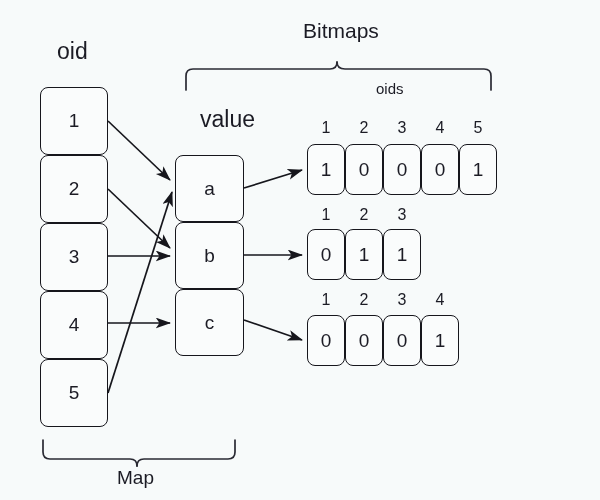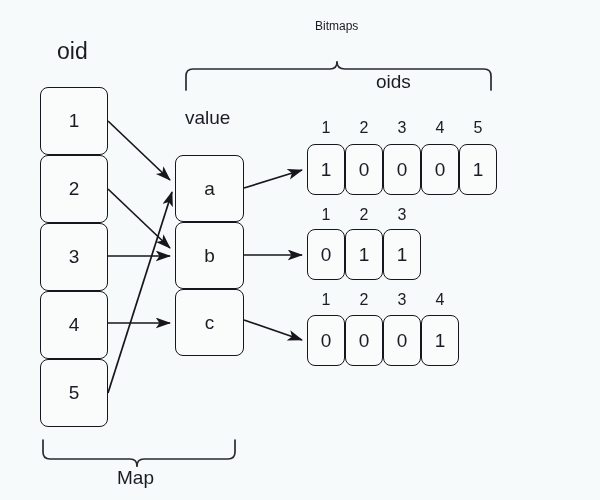--- a/index.html
+++ b/index.html
@@ -28,23 +28,23 @@
   }
 
   
   .lbl {
     position: absolute;
     color: #1b1b24;
     white-space: nowrap;
     line-height: 1;
   }
   .lbl-oid   { left: 57px;  top: 40px;  font-size: 23px; }
-  .lbl-value { left: 185px; top: 108px; font-size: 19px; }
-  .lbl-bitmaps { left: 315px; top: 20px; font-size: 12px; }
-  .lbl-oids  { left: 376px; top: 72px;  font-size: 19px; }
+  .lbl-value { left: 200px; top: 108px; font-size: 23px; }
+  .lbl-bitmaps { left: 303px; top: 20px; font-size: 21px; }
+  .lbl-oids  { left: 376px; top: 81px;  font-size: 15px; }
   .lbl-map   { left: 117px; top: 468px; font-size: 19px; }
 
   
   .cell {
     position: absolute;
     box-sizing: border-box;
     background: #fafcfc;
     border: 1.6px solid #16161c;
     border-radius: 8px;
     display: flex;

